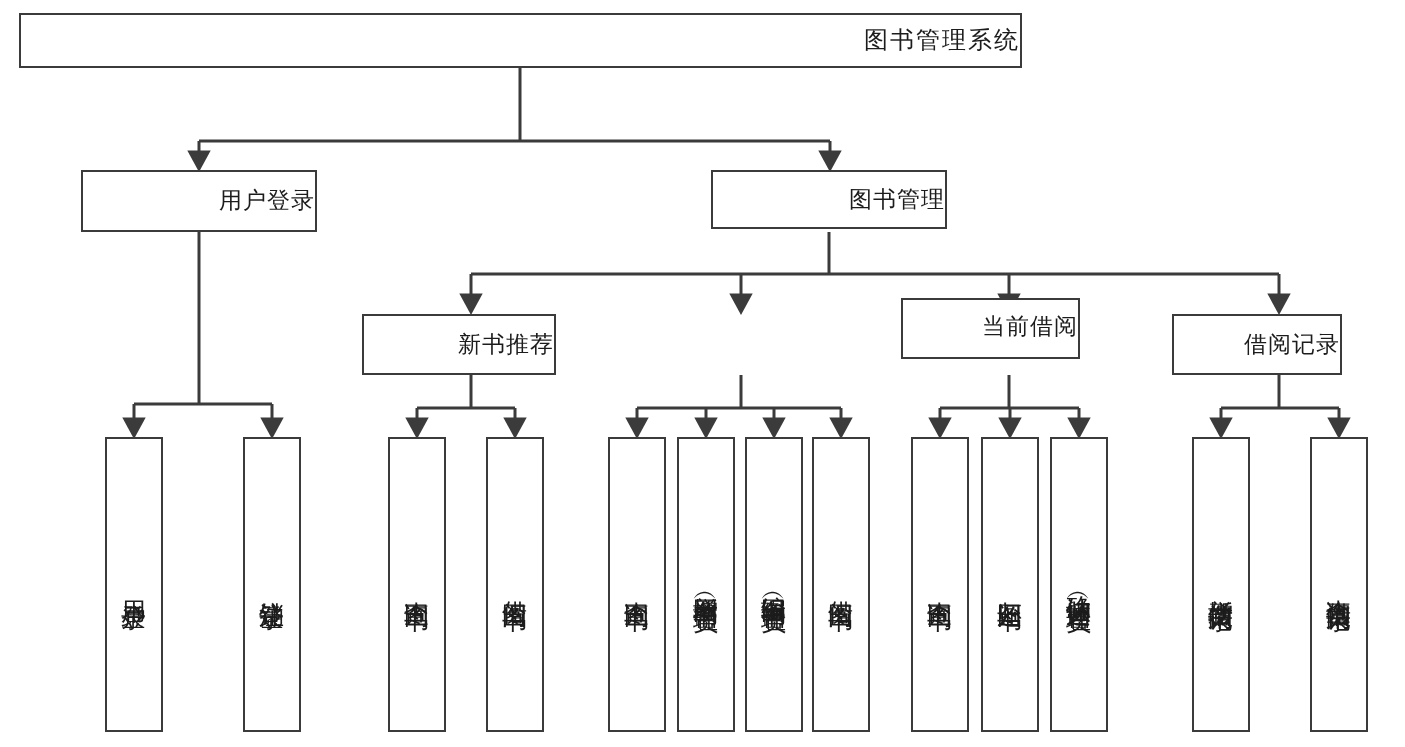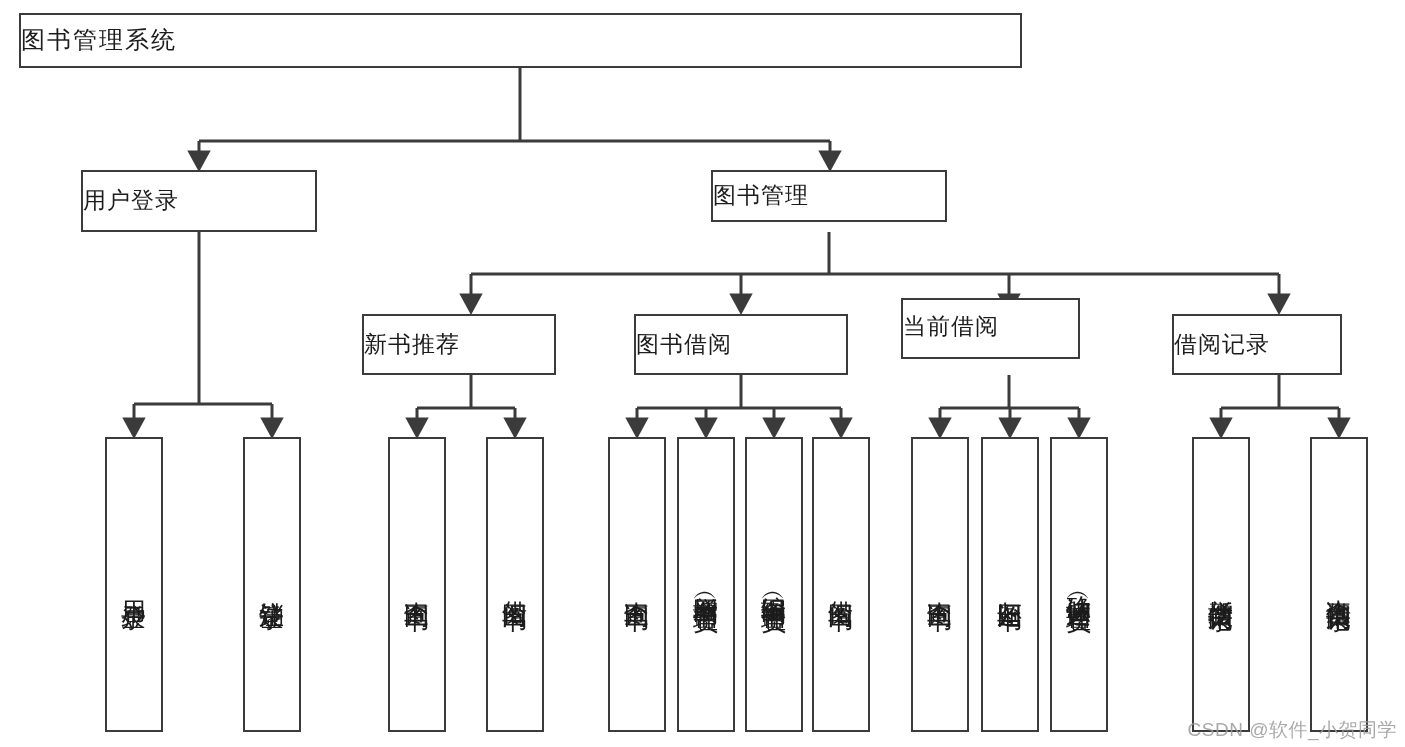--- a/index.html
+++ b/index.html
@@ -25,21 +25,21 @@
     height: 747px;
     pointer-events: none;
   }
   .node {
     position: absolute;
     box-sizing: border-box;
     border: 2.5px solid #3b3b3b;
     background: #ffffff;
     display: flex;
     align-items: center;
-    justify-content: flex-start;
+    justify-content: flex-end;
     color: #1c1c1c;
   }
   .node-h .node-label {
     font-size: 23px;
     line-height: 1.2;
     letter-spacing: 1px;
     white-space: nowrap;
   }
   .node-v {
     align-items: center;
@@ -125,29 +125,26 @@
     </g>
   </svg>
 
   <div class="node node-h" id="root-node" style="left:19px;top:13px;width:1003px;height:55px;">
     <span class="node-label">图书管理系统</span>
   </div>
 
   <div class="node node-h" style="left:81px;top:170px;width:236px;height:62px;">
     <span class="node-label">用户登录</span>
   </div>
-  <div class="node node-h" style="left:711px;top:170px;width:236px;height:52px;">
+  <div class="node node-h" style="left:711px;top:170px;width:236px;height:59px;">
     <span class="node-label">图书管理</span>
   </div>
 
   <div class="node node-h" style="left:362px;top:314px;width:194px;height:61px;">
     <span class="node-label">新书推荐</span>
-  </div>
-  <div class="node node-h" style="left:634px;top:314px;width:214px;height:61px;">
-    <span class="node-label">图书借阅</span>
   </div>
   <div class="node node-h" style="left:901px;top:298px;width:179px;height:61px;font-family:Liberation Mono, monospace;">
     <span class="node-label">当前借阅</span>
   </div>
   <div class="node node-h" style="left:1172px;top:314px;width:170px;height:61px;">
     <span class="node-label">借阅记录</span>
   </div>
 
   <div class="node node-v" style="left:105px;top:437px;width:58px;height:295px;">
     <span class="node-label">用户登录</span>
@@ -186,15 +183,14 @@
     <span class="node-label">确认归还（管理员）</span>
   </div>
 
   <div class="node node-v" style="left:1192px;top:437px;width:58px;height:295px;">
     <span class="node-label">新增借阅记录</span>
   </div>
   <div class="node node-v" style="left:1310px;top:437px;width:58px;height:295px;">
     <span class="node-label">查询借阅记录</span>
   </div>
 
-  <div id="watermark">CSDN @软件_小贺同学</div>
 
 </div>
 
 </body></html>

